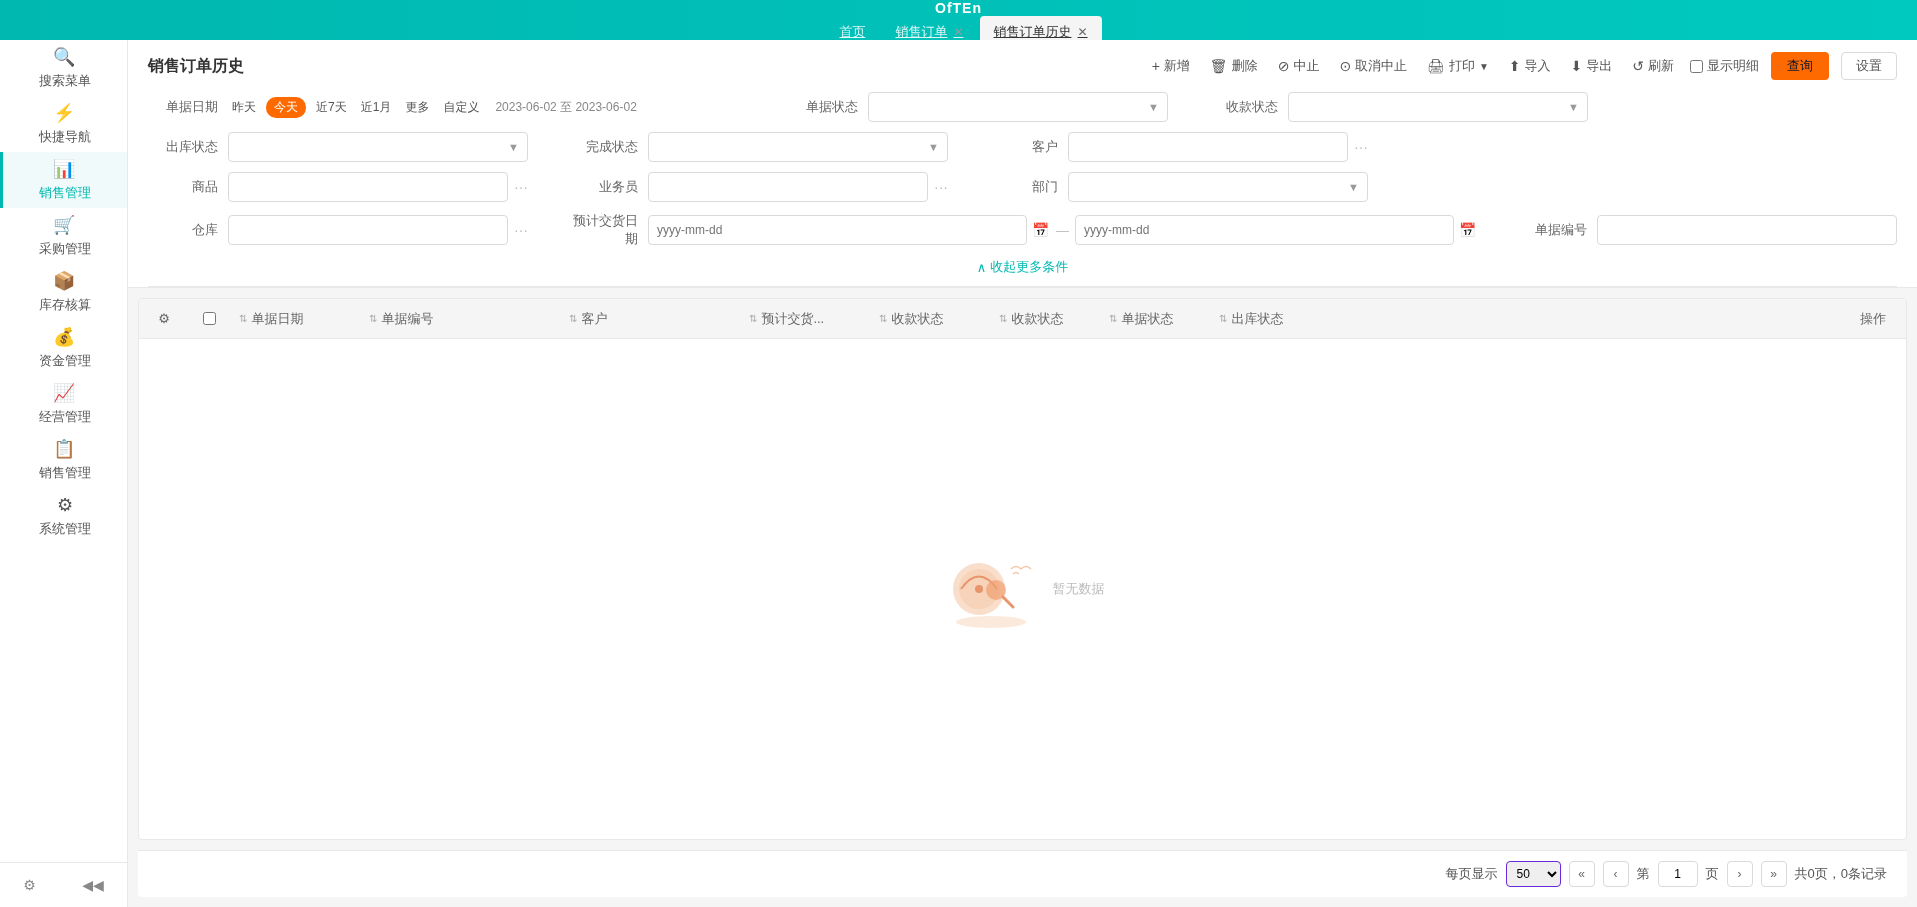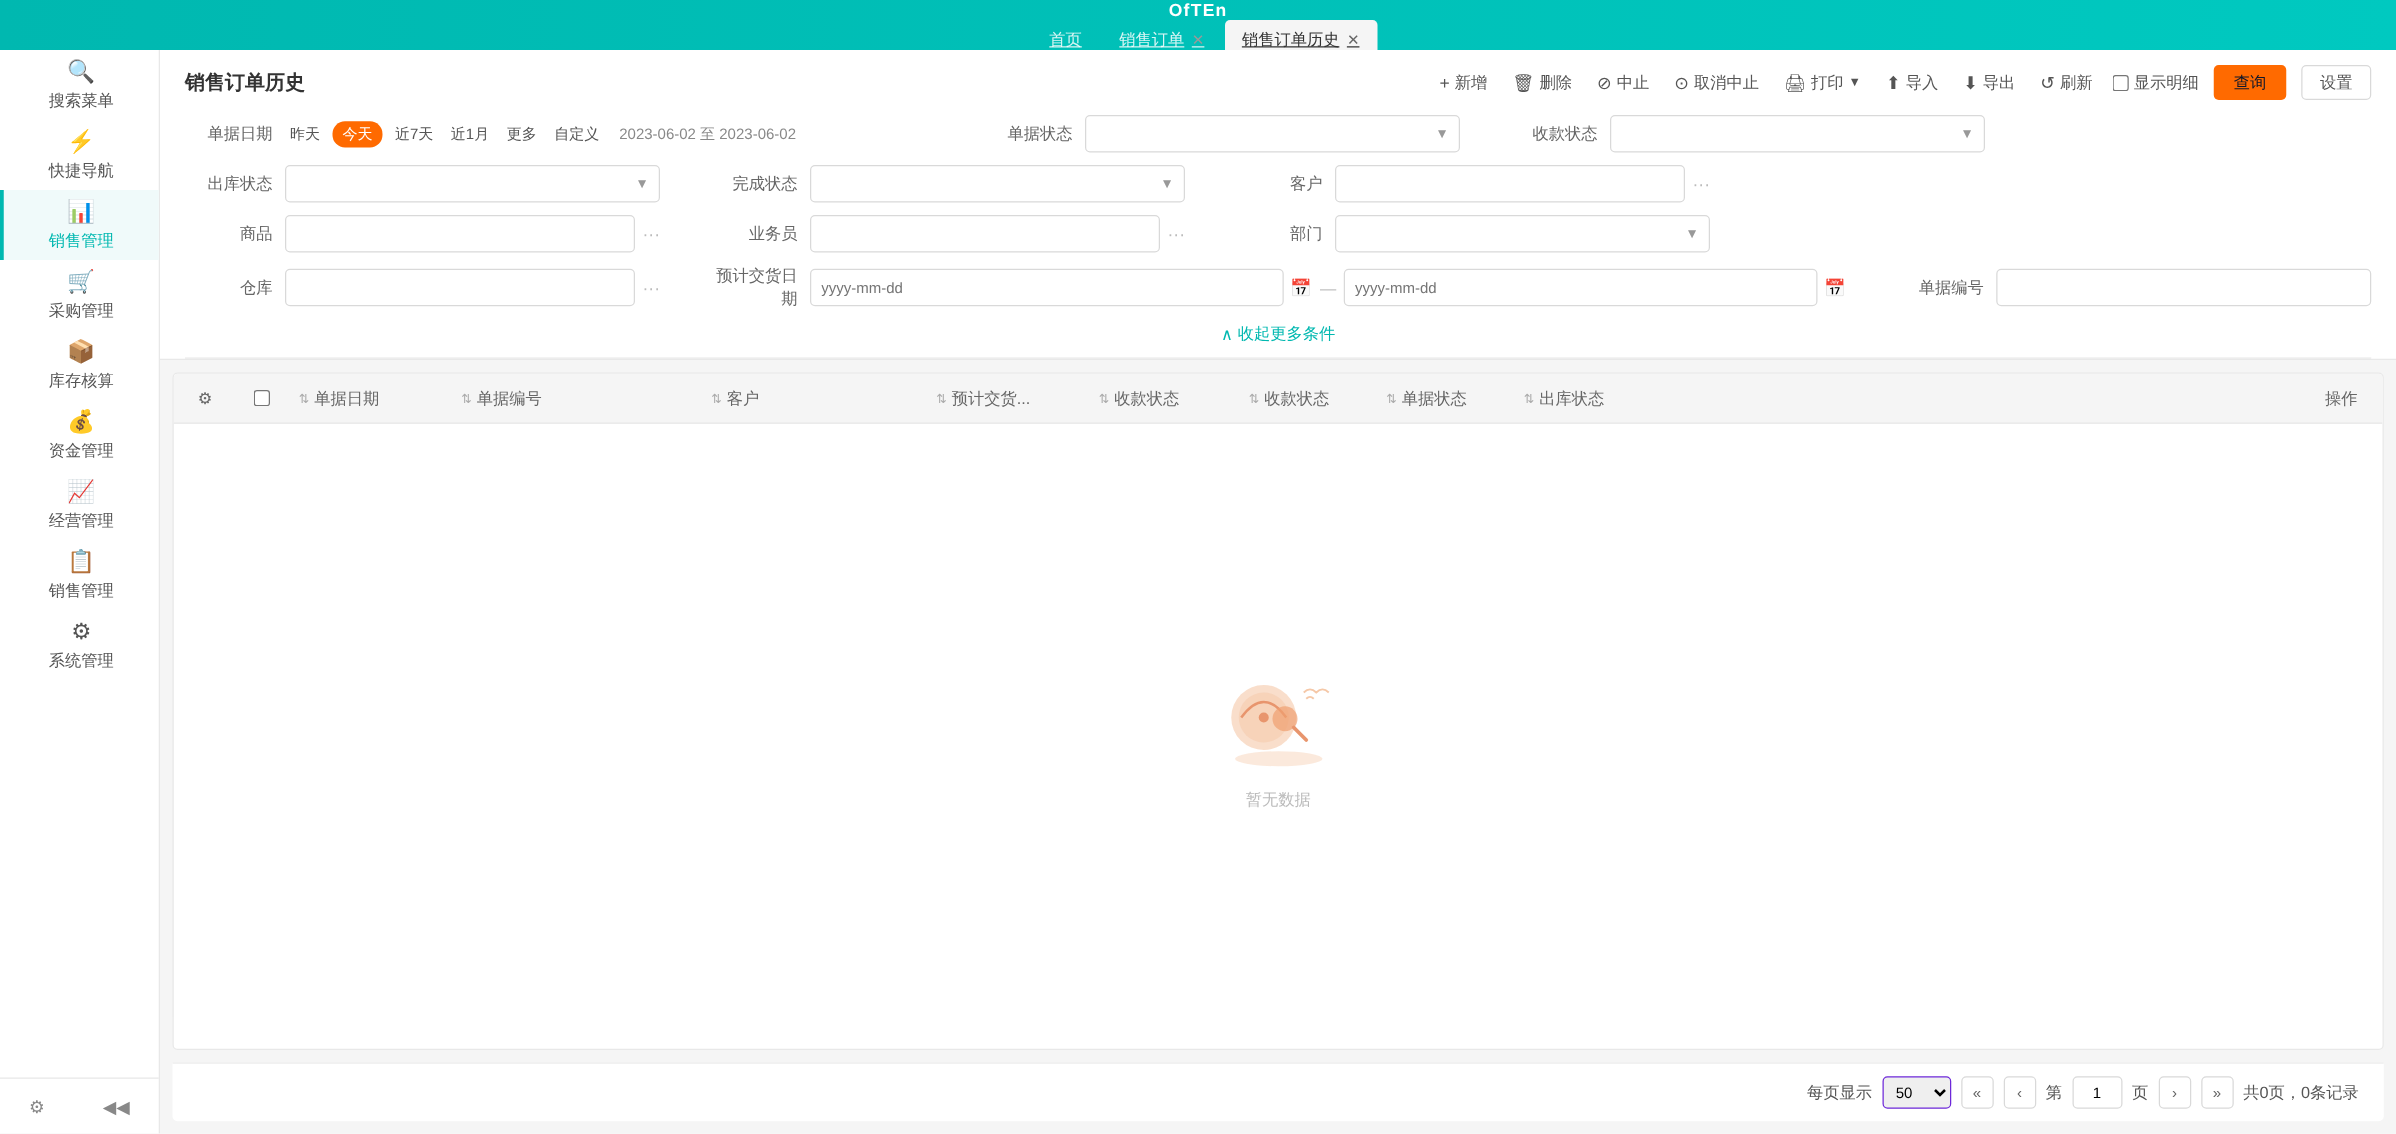--- a/index.html
+++ b/index.html
@@ -321,21 +321,21 @@
 
     .table-body {
       flex: 1;
       display: flex;
       flex-direction: column;
       align-items: center;
       justify-content: center;
     }
     .empty-state {
       display: flex;
-      flex-direction: column;
+      flex-direction: row;
       align-items: center;
       gap: 12px;
       color: #bbb;
       font-size: 13px;
     }
     .empty-icon {
       width: 100px;
       height: 90px;
     }
 

